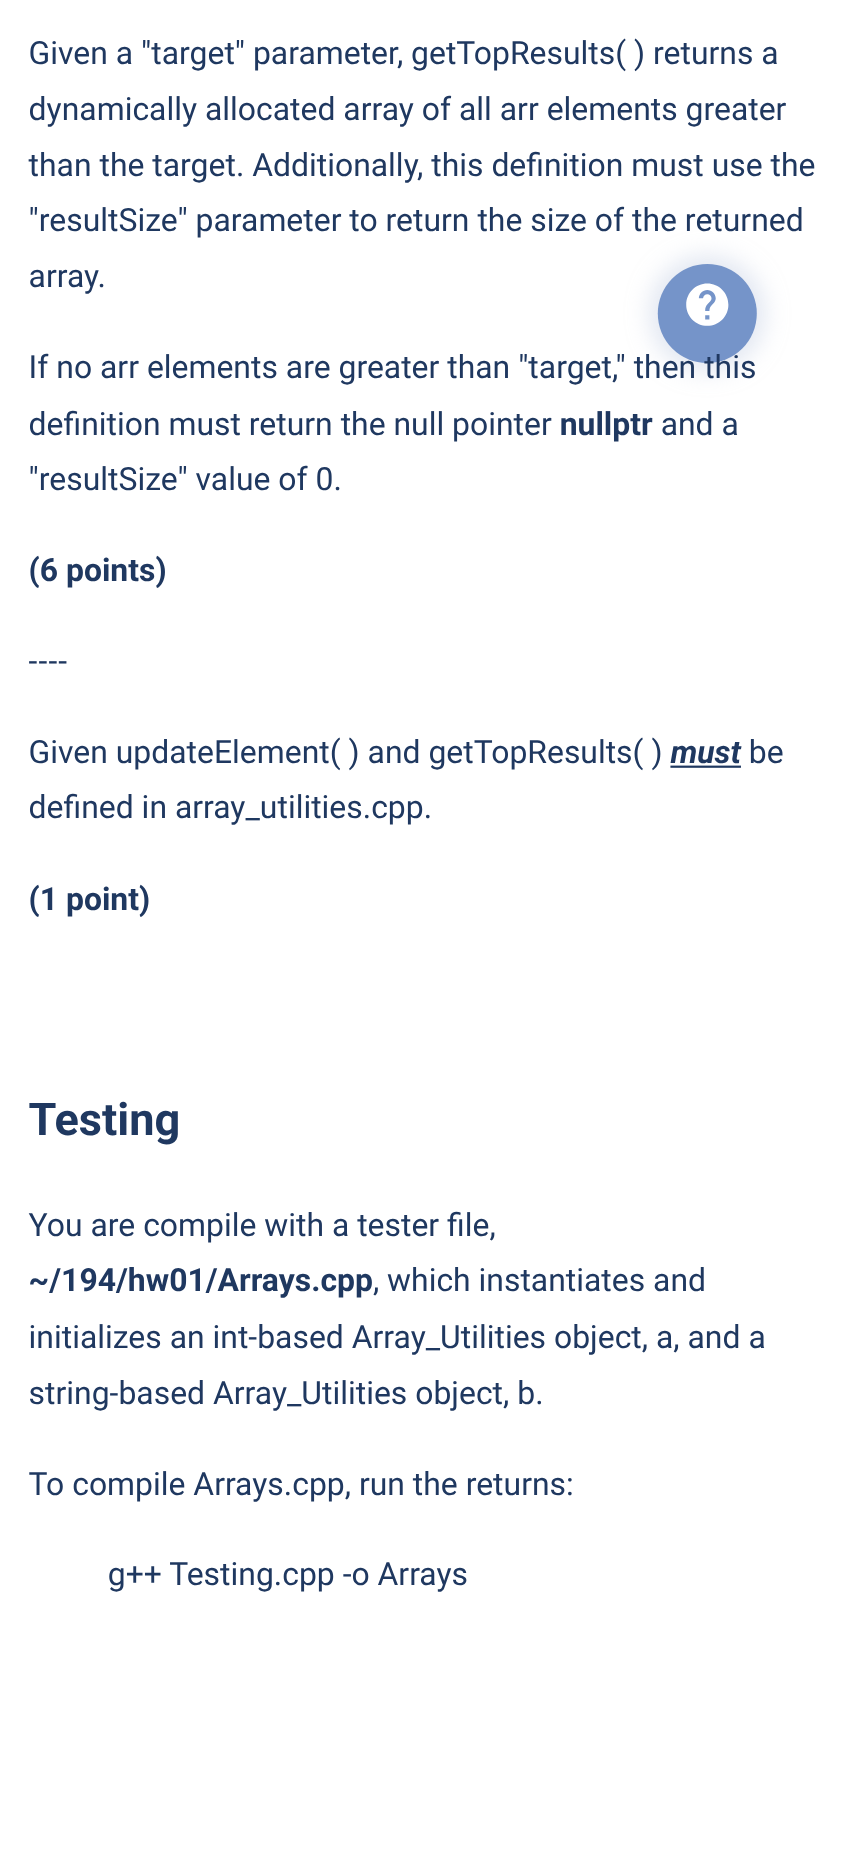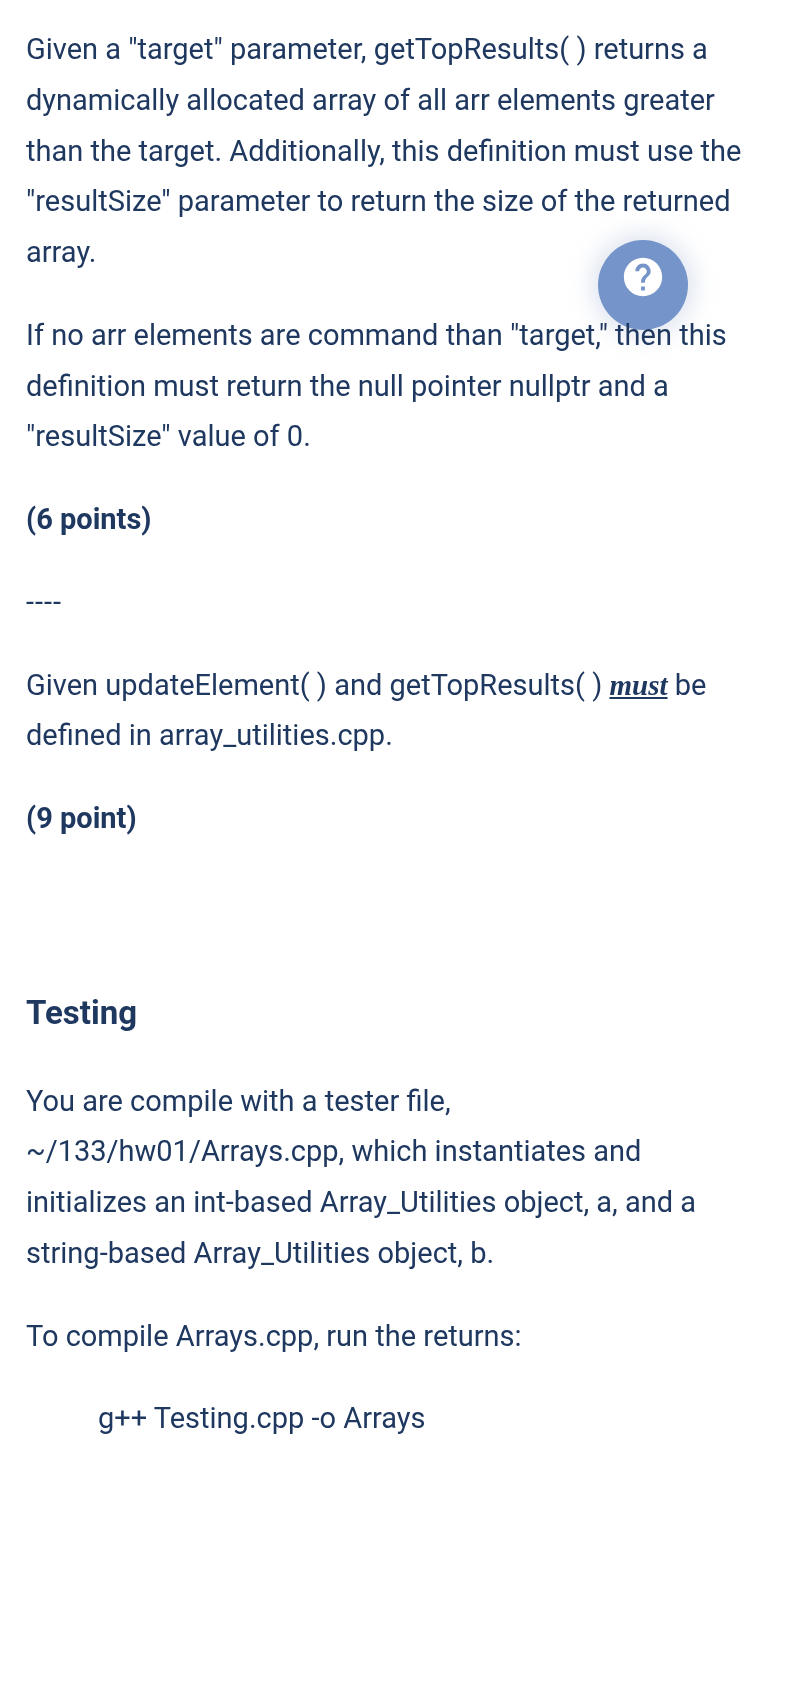--- a/index.html
+++ b/index.html
@@ -14,36 +14,35 @@
       padding: 24px 26px;
       width: 788px;
       font-size: 29px;
       line-height: 1.75;
     }
     .paragraph {
       margin-bottom: 32px;
       position: relative;
     }
     .bold {
-      font-weight: 400;
+      font-weight: 700;
       margin-top: 16px;
     }
     .underline-italic {
       font-weight: 700;
       font-style: italic;
       text-decoration: underline;
-      font-family: Liberation Serif, serif;
     }
     .divider {
       margin-bottom: 32px;
       letter-spacing: 1px;
     }
     .heading {
       font-weight: 700;
-      font-size: 33px;
+      font-size: 41px;
       margin-top: 140px;
       margin-bottom: 34px;
     }
     .code-indent {
       padding-left: 72px;
       margin-top: 8px;
     }
     .help-button {
       position: absolute;
       top: 240px;
@@ -77,34 +76,34 @@
 
 <div class="help-button">
   <span>
     <svg viewBox="0 0 24 24">
       <path d="M12 2C6.48 2 2 6.48 2 12s4.48 10 10 10 10-4.48 10-10S17.52 2 12 2zm1 17h-2v-2h2v2zm2.07-7.75l-.9.92C13.45 12.9 13 13.5 13 15h-2v-.5c0-1.1.45-2.1 1.17-2.83l1.24-1.26c.37-.36.59-.86.59-1.41 0-1.1-.9-2-2-2s-2 .9-2 2H8c0-2.21 1.79-4 4-4s4 1.79 4 4c0 .88-.36 1.68-.93 2.25z"></path>
     </svg>
   </span>
 </div>
 
 <div class="paragraph">
-  <span>If no arr elements are command than "target," then this definition must return the null pointer </span><span class="bold">nullptr</span><span> and a "resultSize" value of 0.</span>
+  <span>If no arr elements are greater than "target," then this definition must return the null pointer </span><span class="bold">nullptr</span><span> and a "resultSize" value of 0.</span>
 </div>
 
 <div class="points">(6 points)</div>
 
 <div class="divider">----</div>
 
 <div class="paragraph">
   <span>Given updateElement( ) and getTopResults( ) </span><span class="underline-italic">must</span><span> be defined in array_utilities.cpp.</span>
 </div>
 
-<div class="points">(9 point)</div>
+<div class="points">(1 point)</div>
 
 <div class="heading">Testing</div>
 
 <div class="paragraph">
-  <span>You are compile with a tester file, </span><span class="bold">~/133/hw01/Arrays.cpp</span><span>, which instantiates and initializes an int-based Array_Utilities object, a, and a string-based Array_Utilities object, b.</span>
+  <span>You are compile with a tester file, </span><span class="bold">~/194/hw01/Arrays.cpp</span><span>, which instantiates and initializes an int-based Array_Utilities object, a, and a string-based Array_Utilities object, b.</span>
 </div>
 
 <div class="paragraph">To compile Arrays.cpp, run the returns:</div>
 
 <div class="code-indent">g++ Testing.cpp -o Arrays</div>
 
 </body></html>

